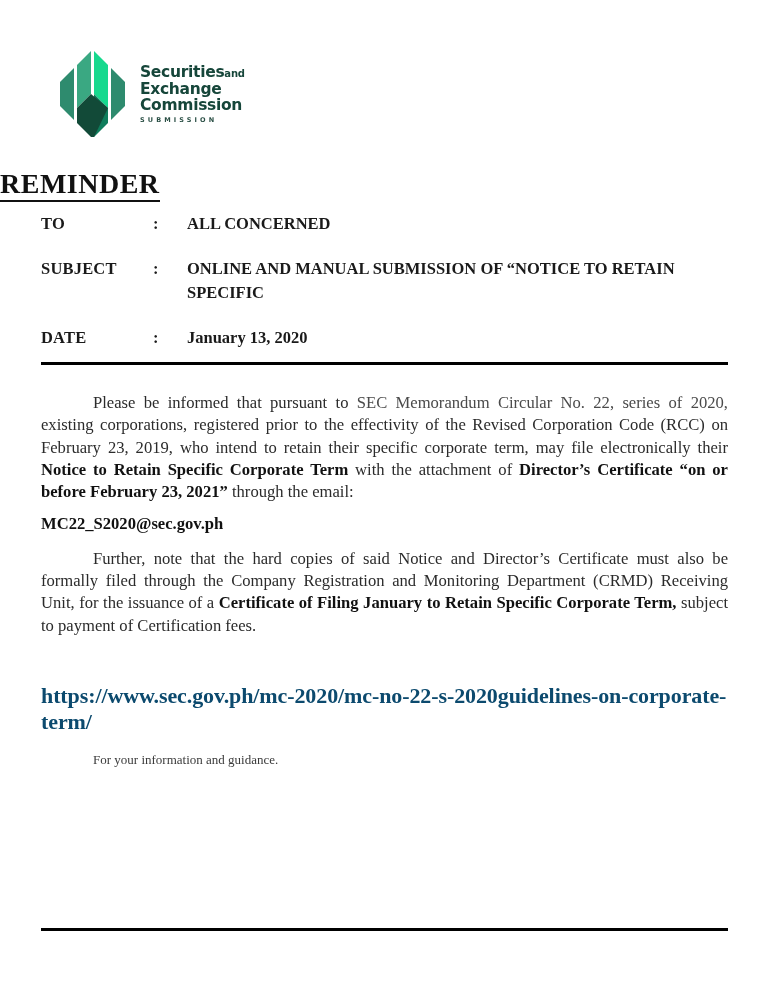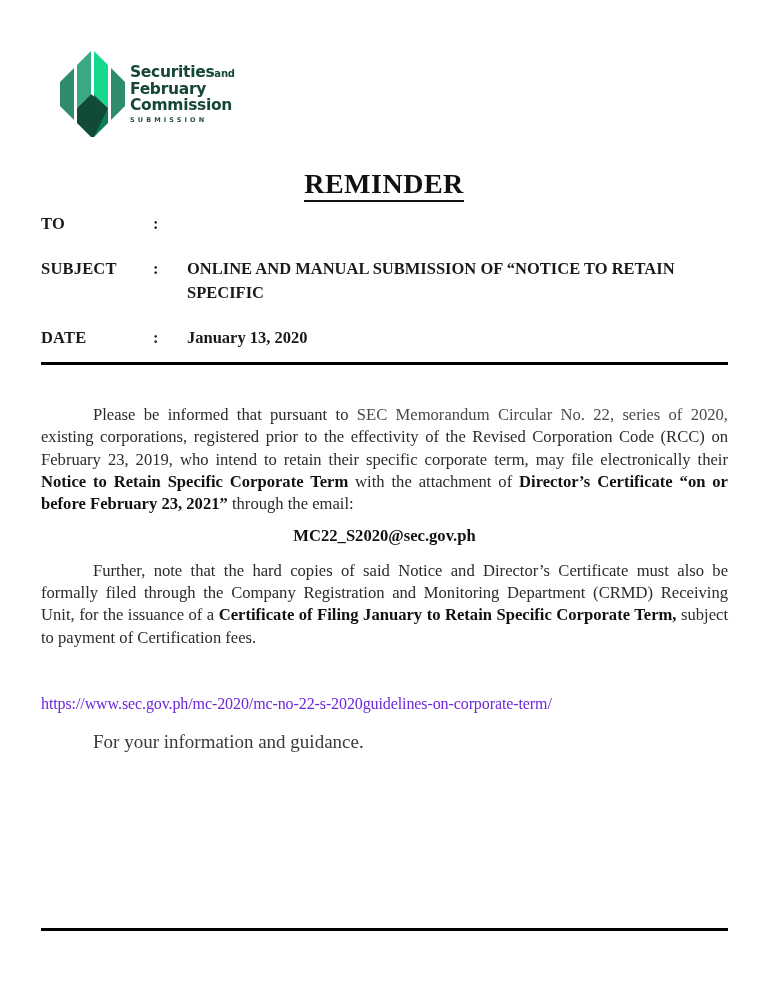--- a/index.html
+++ b/index.html
@@ -22,20 +22,21 @@
     padding: 0;
   }
 
   
   .logo-block {
     position: absolute;
     left: 58px;
     top: 50px;
     display: flex;
     align-items: center;
+    gap: 10px;
   }
   .logo-mark {
     width: 72px;
     height: 88px;
     display: block;
   }
   .logo-word {
     display: flex;
     flex-direction: column;
     justify-content: center;
@@ -63,21 +64,21 @@
     letter-spacing: 3.1px;
     margin-top: 2px;
   }
 
   
   .doc-title {
     position: absolute;
     top: 168px;
     left: 0;
     right: 0;
-    text-align: center;
+    text-align: left;
     font-size: 28px;
     font-weight: bold;
     letter-spacing: 0.5px;
     color: #111;
   }
   .doc-title span {
     border-bottom: 2.5px solid #111;
     padding-bottom: 1px;
   }
 
@@ -118,60 +119,60 @@
     right: 40px;
     height: 3px;
     background: #000;
   }
   .rule-top { top: 362px; }
   .rule-bottom { top: 928px; }
 
   
   .body-copy {
     position: absolute;
-    top: 404px;
+    top: 392px;
     left: 41px;
     right: 40px;
   }
   p.para {
     margin: 0 0 10px 0;
     font-size: 16.6px;
     line-height: 1.345;
     text-align: justify;
     text-indent: 52px;
     color: #2b2b2b;
   }
   .b { font-weight: bold; color: #111; }
   .i { font-style: italic; }
   .muted { color: #4a4a4a; }
 
   .email-line {
     margin: 8px 0 14px 0;
-    text-align: center;
+    text-align: left;
     font-size: 16.6px;
     font-weight: bold;
     color: #111;
     text-indent: 0;
   }
 
   .gap-sm { height: 9px; }
   .gap-md { height: 14px; }
 
   .url-line {
     margin: 4px 0 16px 0;
-    font-size: 16px;
-    font-weight: normal;
-    color: #6d28d9;
+    font-size: 22px;
+    font-weight: bold;
+    color: #0c4a6e;
     text-indent: 0;
     letter-spacing: -0.1px;
   }
 
   .closing {
     margin: 0;
-    font-size: 19px;
+    font-size: 13px;
     line-height: 1.345;
     text-indent: 52px;
     color: #3a3a3a;
   }
 </style>
 </head>
 <body>
 
 <div class="page">
 
@@ -187,35 +188,36 @@
       <polygon points="36,44 50,58 50,73 36,87" fill="#0f7d5c"></polygon>
 
       <polygon points="53,18 67,32 67,56 53,70" fill="#2e8b6e"></polygon>
 
       <polygon points="33,44 50,58 36,87 33,87" fill="#124a38"></polygon>
     </svg>
     <div class="logo-word">
       <div class="lw-line">
         <span>Securities</span><span class="lw-and">and</span>
       </div>
-      <div class="lw-line">February</div>
+      <div class="lw-line">Exchange</div>
       <div class="lw-line">Commission</div>
       <div class="lw-country">SUBMISSION</div>
     </div>
   </div>
 
   <div class="doc-title">
     <span>REMINDER</span>
   </div>
 
   <div class="meta">
 
     <div class="meta-row">
       <div class="meta-label">TO</div>
       <div class="meta-colon">:</div>
+      <div class="meta-value">ALL CONCERNED</div>
     </div>
 
     <div class="meta-row">
       <div class="meta-label">SUBJECT</div>
       <div class="meta-colon">:</div>
       <div class="meta-value">
         <span>ONLINE AND MANUAL SUBMISSION OF “NOTICE TO RETAIN SPECIFIC</span>
       </div>
     </div>
 

